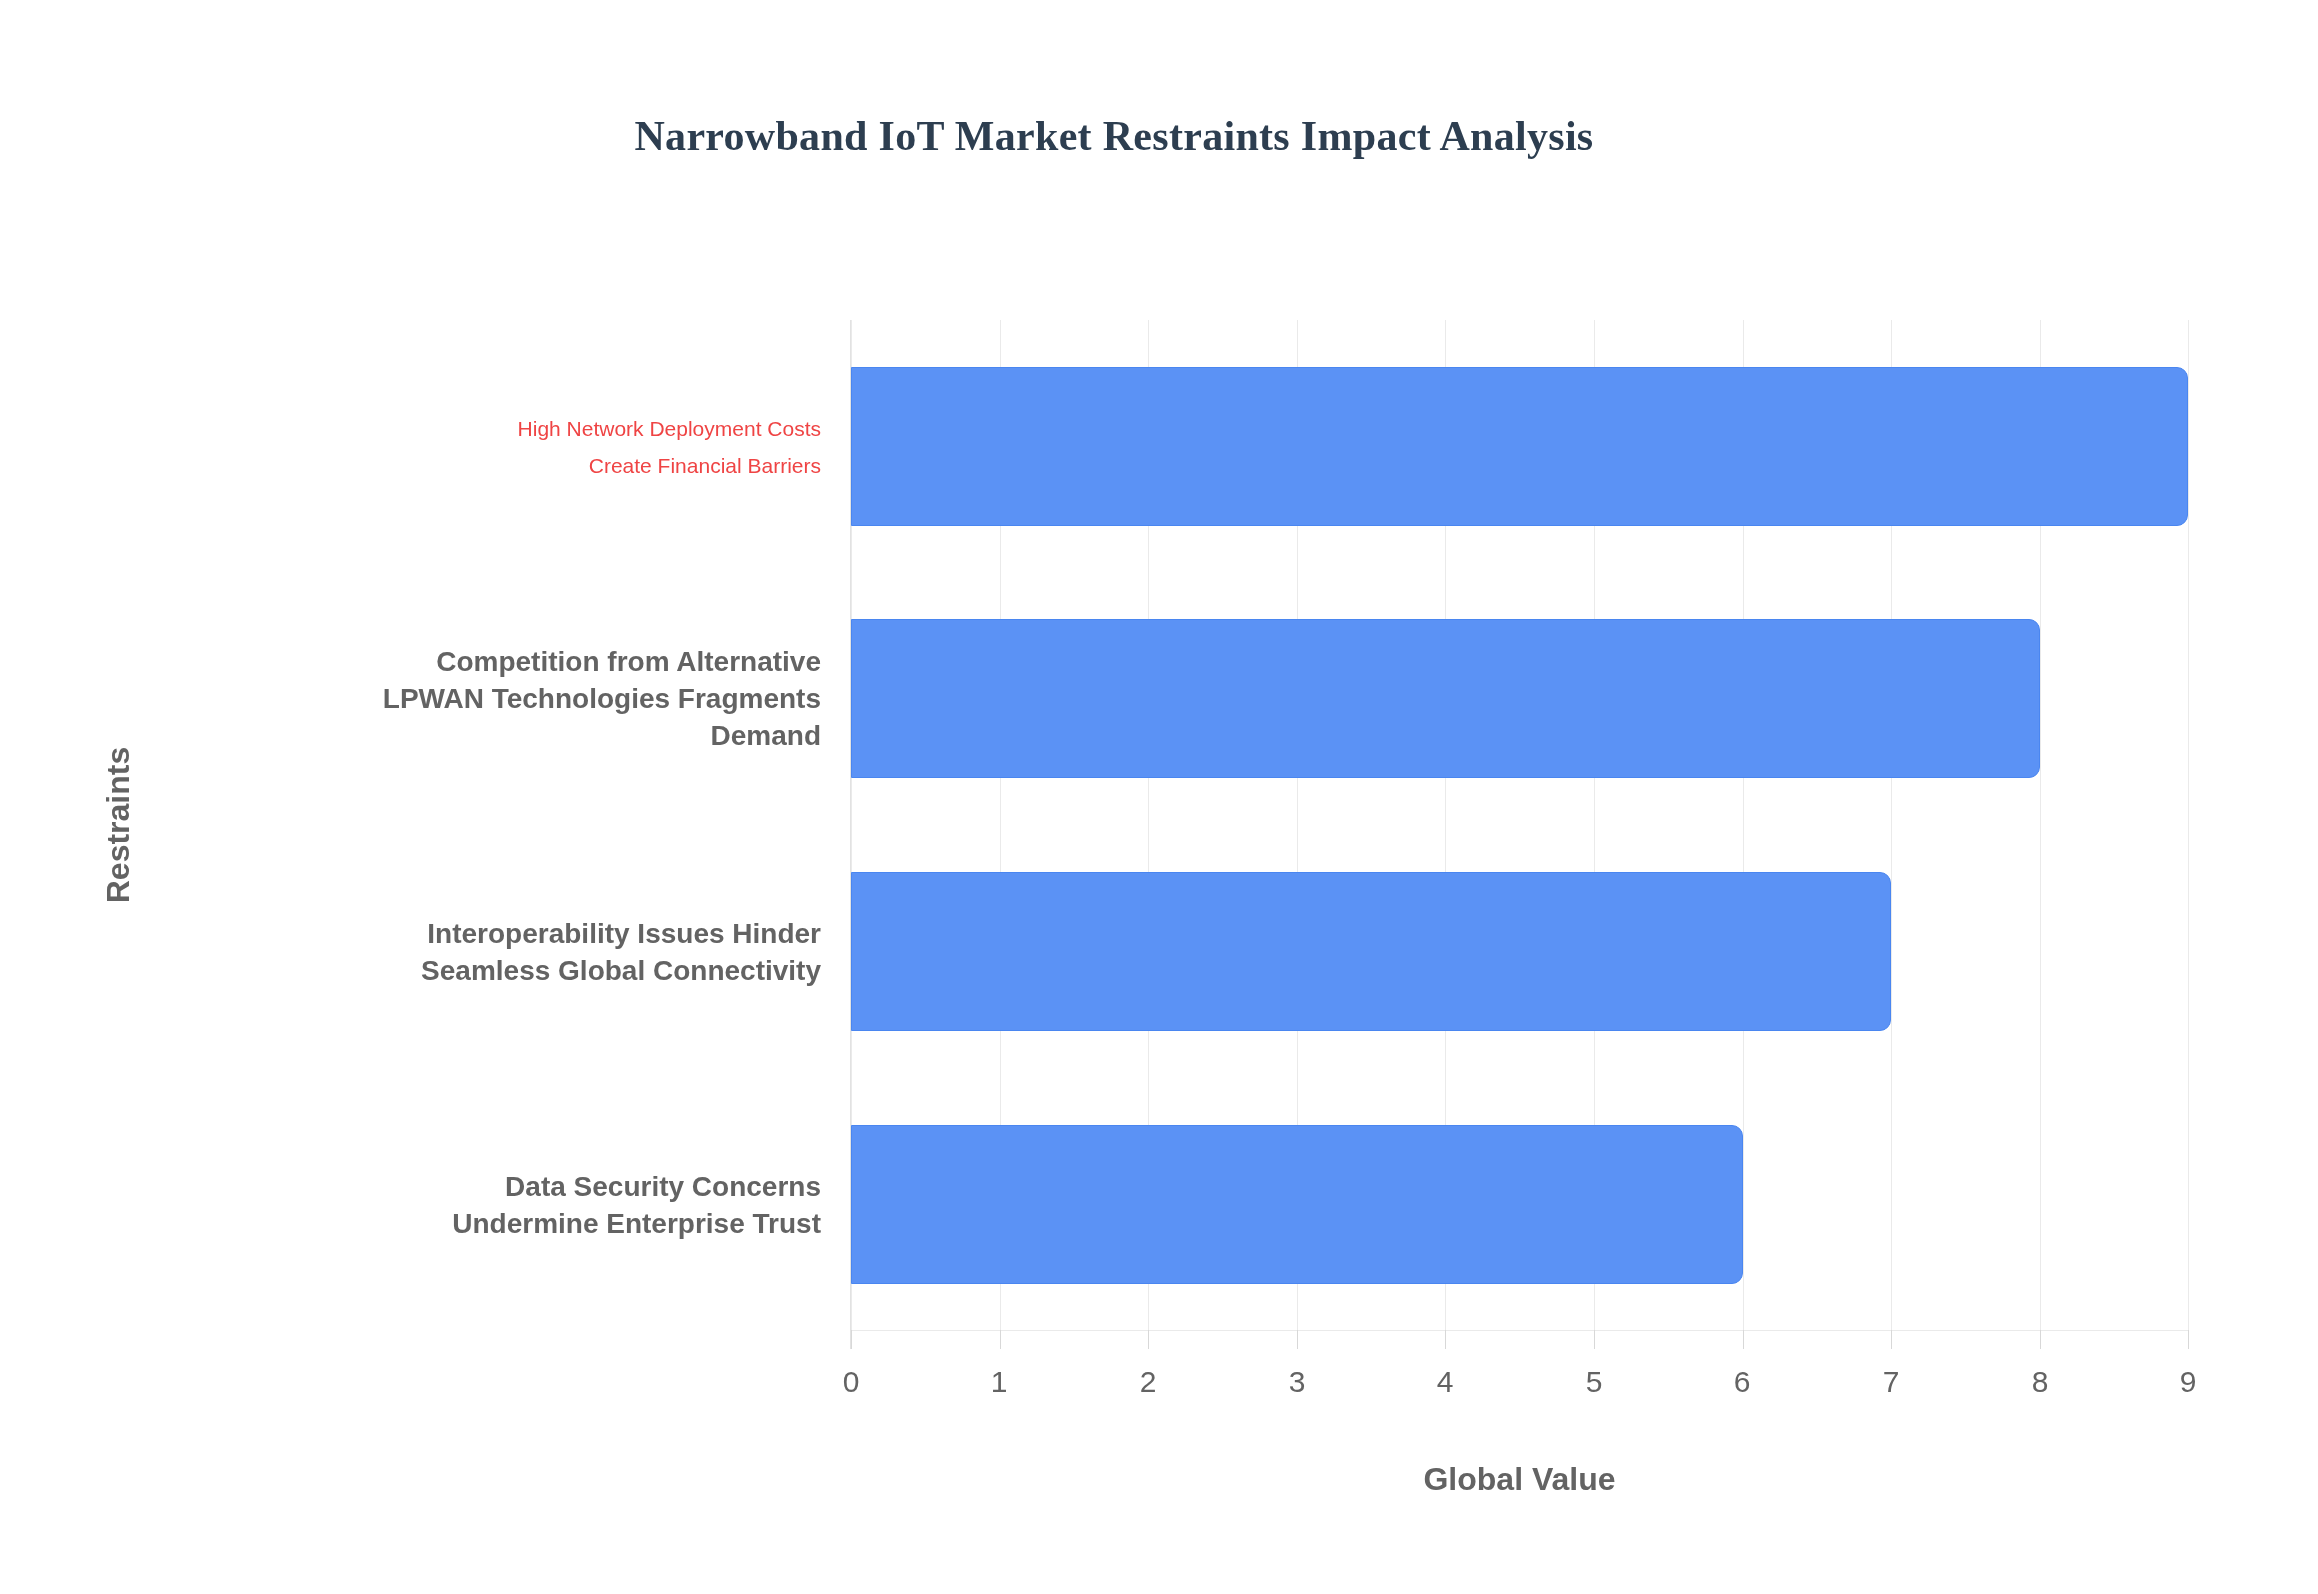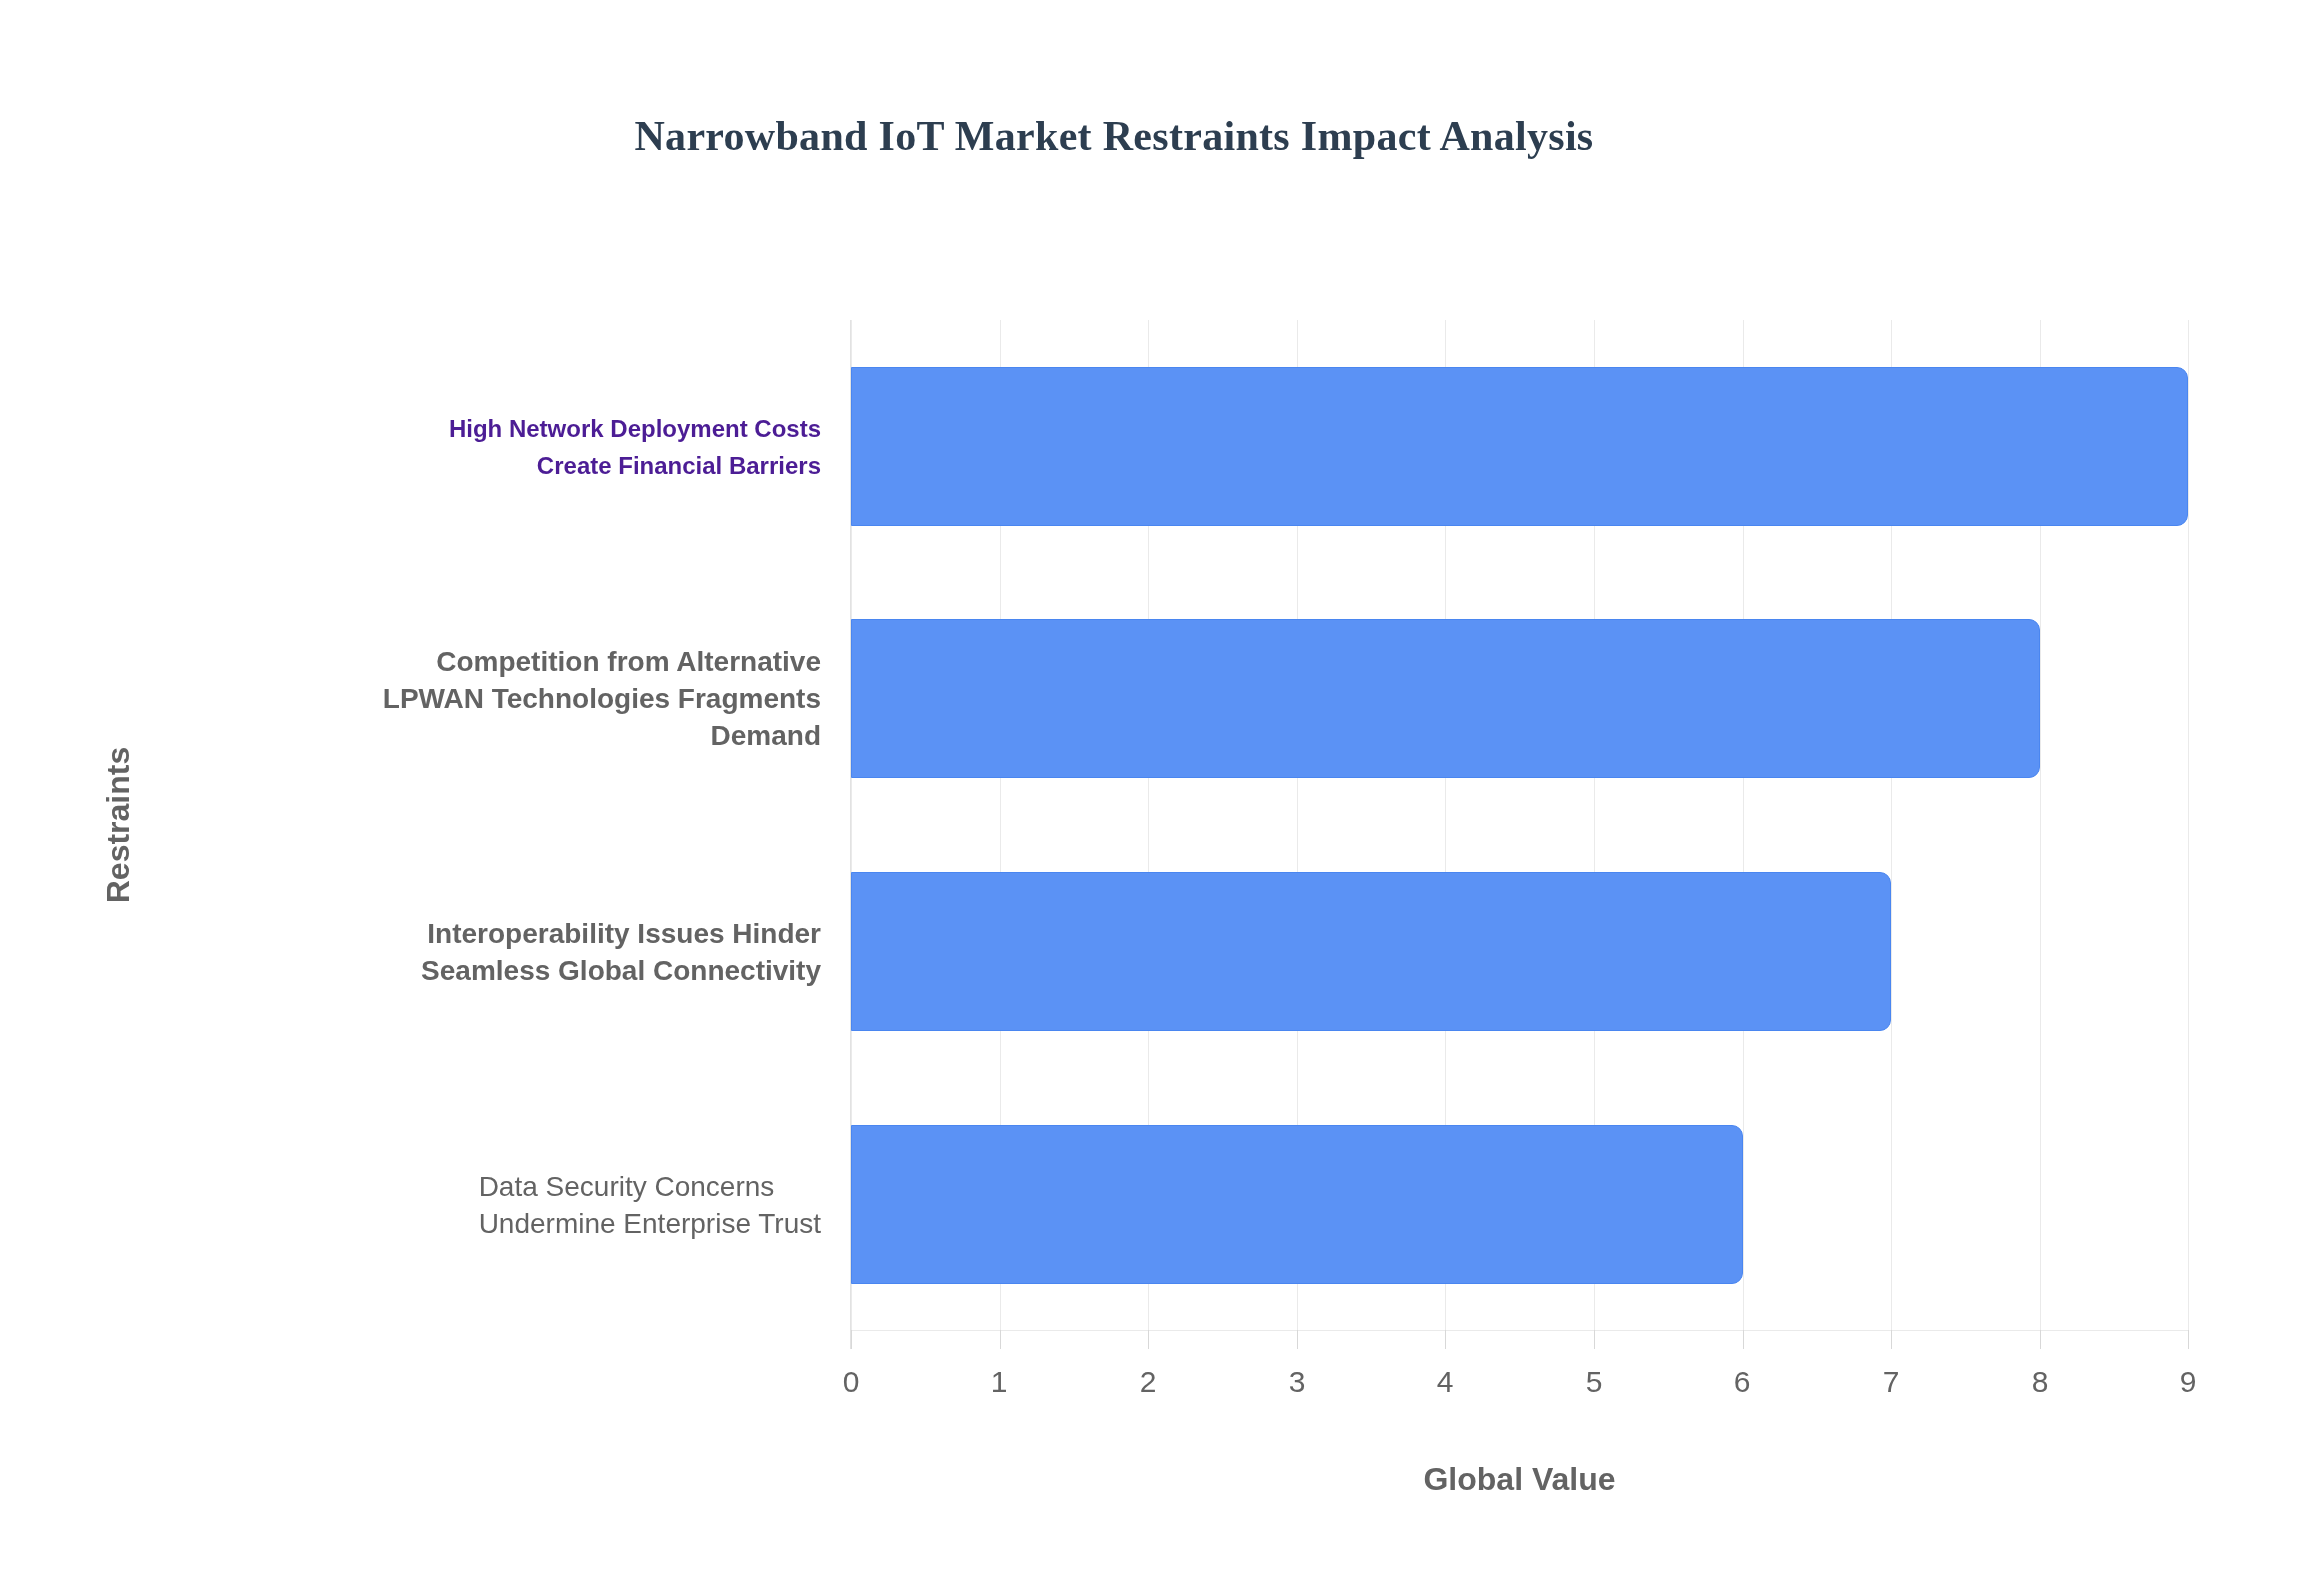--- a/index.html
+++ b/index.html
@@ -178,34 +178,34 @@
     <div id="bars">
         <div class="bar" title="High Network Deployment Costs Create Financial Barriers: 9" style="width: 1337px; top: 47px; background: rgb(91, 146, 245); border-color: rgb(74, 134, 240);"></div>
         <div class="bar" title="Competition from Alternative LPWAN Technologies Fragments Demand: 8" style="width: 1189px; top: 299px; background: rgb(91, 146, 245); border-color: rgb(74, 134, 240);"></div>
         <div class="bar" title="Interoperability Issues Hinder Seamless Global Connectivity: 7" style="width: 1040px; top: 552px; background: rgb(91, 146, 245); border-color: rgb(74, 134, 240);"></div>
         <div class="bar" title="Data Security Concerns Undermine Enterprise Trust: 6" style="width: 892px; top: 805px; background: rgb(91, 146, 245); border-color: rgb(74, 134, 240);"></div>
       </div>
   </div>
 
   <div id="ytick-labels">
       <div class="ytick-wrap" style="top: 367px;">
-        <div style="text-align: right; font-weight: bold; font-size: 24px; line-height: 37px; color: #4c1d95; white-space: pre-line;">High Network Deployment Costs
+        <div style="text-align: right; font-weight: normal; font-size: 21px; line-height: 37px; color: #ef4444; white-space: pre-line;">High Network Deployment Costs
 Create Financial Barriers</div>
       </div>
       <div class="ytick-wrap" style="top: 619px; align-items: center;">
         <div style="text-align: right; font-weight: bold; font-size: 28px; line-height: 37px; color: rgb(99, 99, 99); white-space: pre-line;">Competition from Alternative
 LPWAN Technologies Fragments
 Demand</div>
       </div>
       <div class="ytick-wrap" style="top: 872px;">
         <div style="text-align: right; font-weight: bold; font-size: 28px; line-height: 37px; color: rgb(99, 99, 99); white-space: pre-line;">Interoperability Issues Hinder
 Seamless Global Connectivity</div>
       </div>
       <div class="ytick-wrap" style="top: 1125px;">
-        <div style="font-weight: normal; font-size: 28px; line-height: 37px; color: rgb(99, 99, 99); white-space: pre-line;">Data Security Concerns
+        <div style="text-align: right; font-weight: bold; font-size: 28px; line-height: 37px; color: rgb(99, 99, 99); white-space: pre-line;">Data Security Concerns
 Undermine Enterprise Trust</div>
       </div>
     </div>
   <div id="xtick-labels">
       <div class="xtick-label" style="left: 851px;">0</div>
       <div class="xtick-label" style="left: 999px;">1</div>
       <div class="xtick-label" style="left: 1148px;">2</div>
       <div class="xtick-label" style="left: 1297px;">3</div>
       <div class="xtick-label" style="left: 1445px;">4</div>
       <div class="xtick-label" style="left: 1594px;">5</div>

